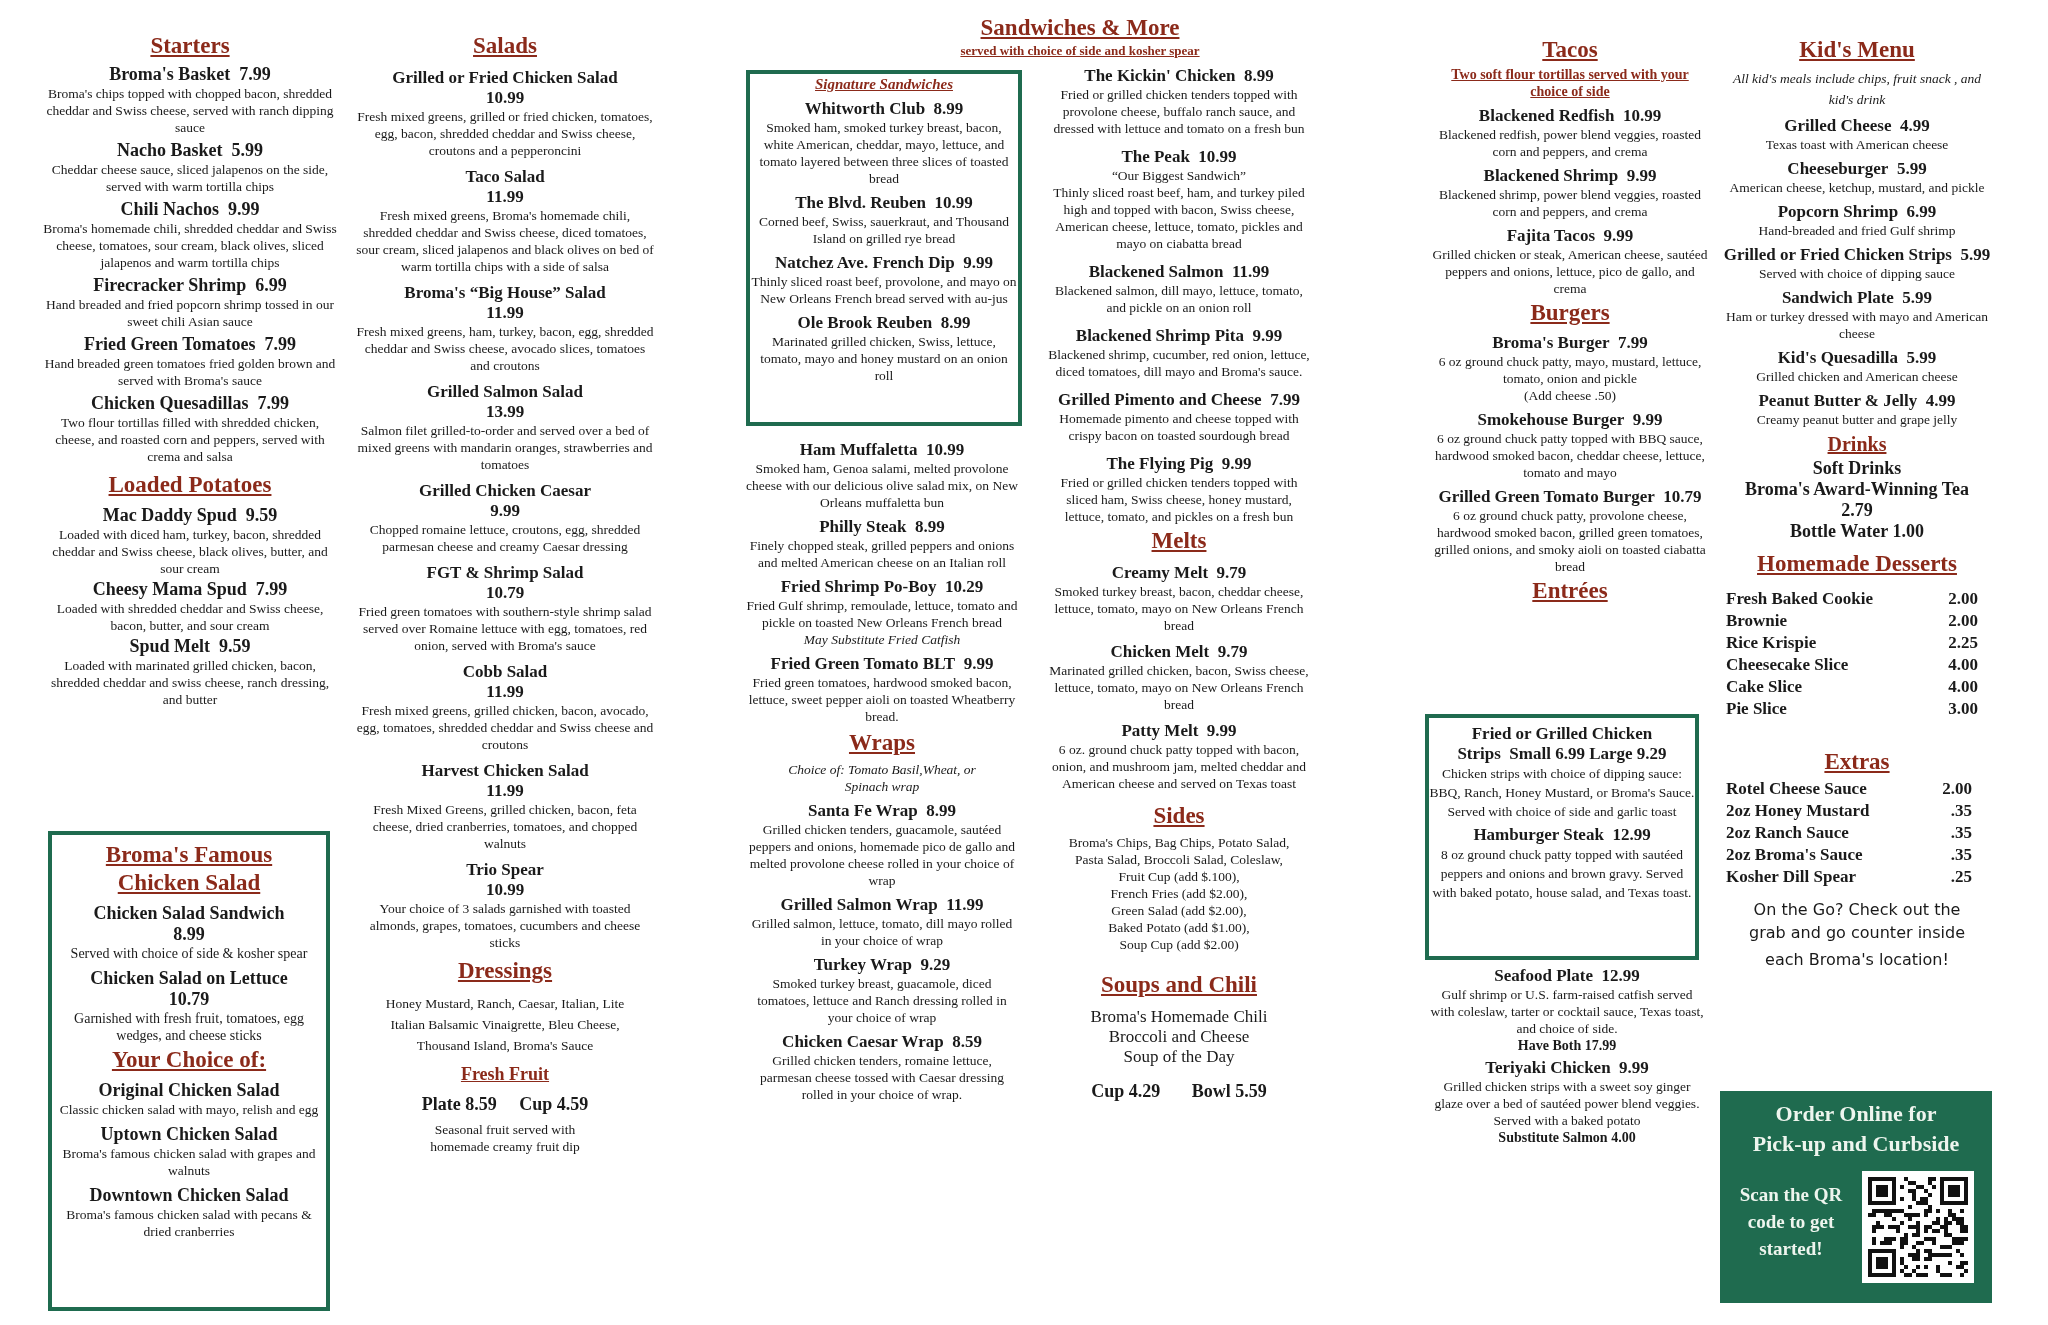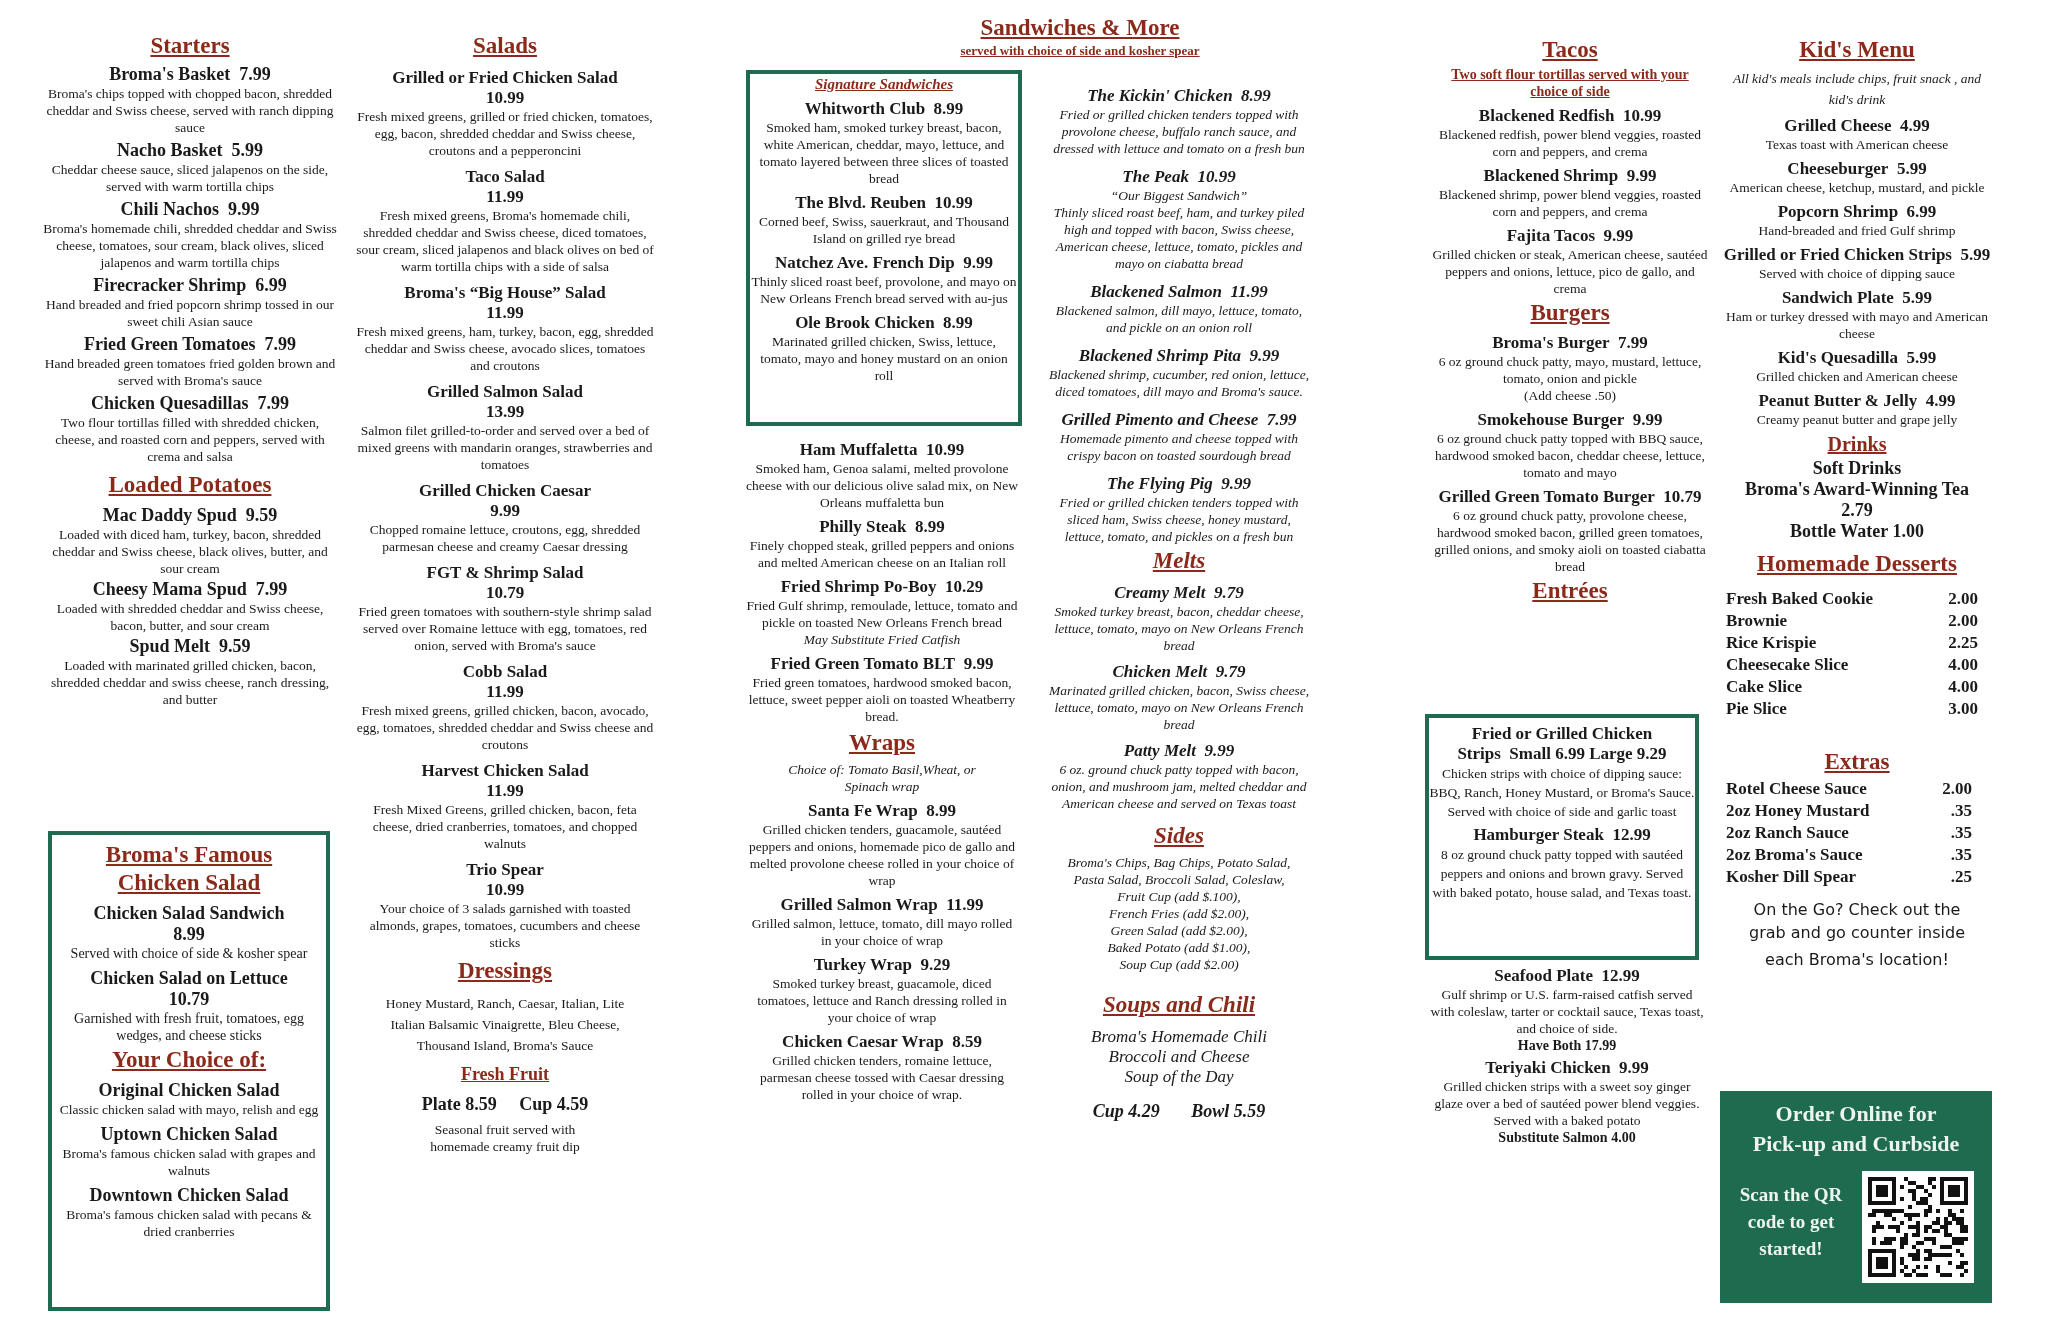--- a/index.html
+++ b/index.html
@@ -177,21 +177,21 @@
       </div>
       <div class="item" style="margin-top:6px">
         <div class="name" style="font-size:17px;line-height:20px"><span>The Blvd. Reuben</span>&nbsp;&nbsp;<span>10.99</span></div>
         <div class="desc">Corned beef, Swiss, sauerkraut, and Thousand Island on grilled rye bread</div>
       </div>
       <div class="item" style="margin-top:6px">
         <div class="name" style="font-size:17px;line-height:20px"><span>Natchez Ave. French Dip</span>&nbsp;&nbsp;<span>9.99</span></div>
         <div class="desc">Thinly sliced roast beef, provolone, and mayo on New Orleans French bread served with au-jus</div>
       </div>
       <div class="item" style="margin-top:6px">
-        <div class="name" style="font-size:17px;line-height:20px"><span>Ole Brook Chicken</span>&nbsp;&nbsp;<span>8.99</span></div>
+        <div class="name" style="font-size:17px;line-height:20px"><span>Ole Brook Reuben</span>&nbsp;&nbsp;<span>8.99</span></div>
         <div class="desc">Marinated grilled chicken, Swiss, lettuce, tomato, mayo and honey mustard on an onion roll</div>
       </div>
     </div>
 </div>
 
 <div class="col" style="left:746px;width:272px;top:434px;">
   <div id="sandwich-left-list">
       <div class="item" style="margin-top:6px">
         <div class="name" style="font-size:17px;line-height:20px"><span>Ham Muffaletta</span>&nbsp;&nbsp;<span>10.99</span></div>
         <div class="desc">Smoked ham, Genoa salami, melted provolone cheese with our delicious olive salad mix, on New Orleans muffaletta bun</div>
@@ -226,21 +226,21 @@
         <div class="name" style="font-size:17px;line-height:20px"><span>Turkey Wrap</span>&nbsp;&nbsp;<span>9.29</span></div>
         <div class="desc">Smoked turkey breast, guacamole, diced tomatoes, lettuce and Ranch dressing rolled in your choice of wrap</div>
       </div>
       <div class="item" style="margin-top:6px">
         <div class="name" style="font-size:17px;line-height:20px"><span>Chicken Caesar Wrap</span>&nbsp;&nbsp;<span>8.59</span></div>
         <div class="desc">Grilled chicken tenders, romaine lettuce, parmesan cheese tossed with Caesar dressing rolled in your choice of wrap.</div>
       </div>
     </div>
 </div>
 
-<div class="col" style="left:1046px;width:266px;top:76px;font-style:italic;">
+<div class="col" style="left:1046px;width:266px;top:56px;">
   <div id="sandwich-right-list">
       <div class="item" style="margin-top:10px">
         <div class="name" style="font-size:17px;line-height:20px"><span>The Kickin' Chicken</span>&nbsp;&nbsp;<span>8.99</span></div>
         <div class="desc">Fried or grilled chicken tenders topped with provolone cheese, buffalo ranch sauce, and dressed with lettuce and tomato on a fresh  bun</div>
       </div>
       <div class="item" style="margin-top:10px">
         <div class="name" style="font-size:17px;line-height:20px"><span>The Peak</span>&nbsp;&nbsp;<span>10.99</span></div>
         <div class="desc">“Our Biggest Sandwich”</div>
         <div class="desc">Thinly sliced roast beef, ham, and turkey piled high and topped with bacon, Swiss cheese, American cheese, lettuce, tomato, pickles and mayo on ciabatta bread</div>
       </div>

